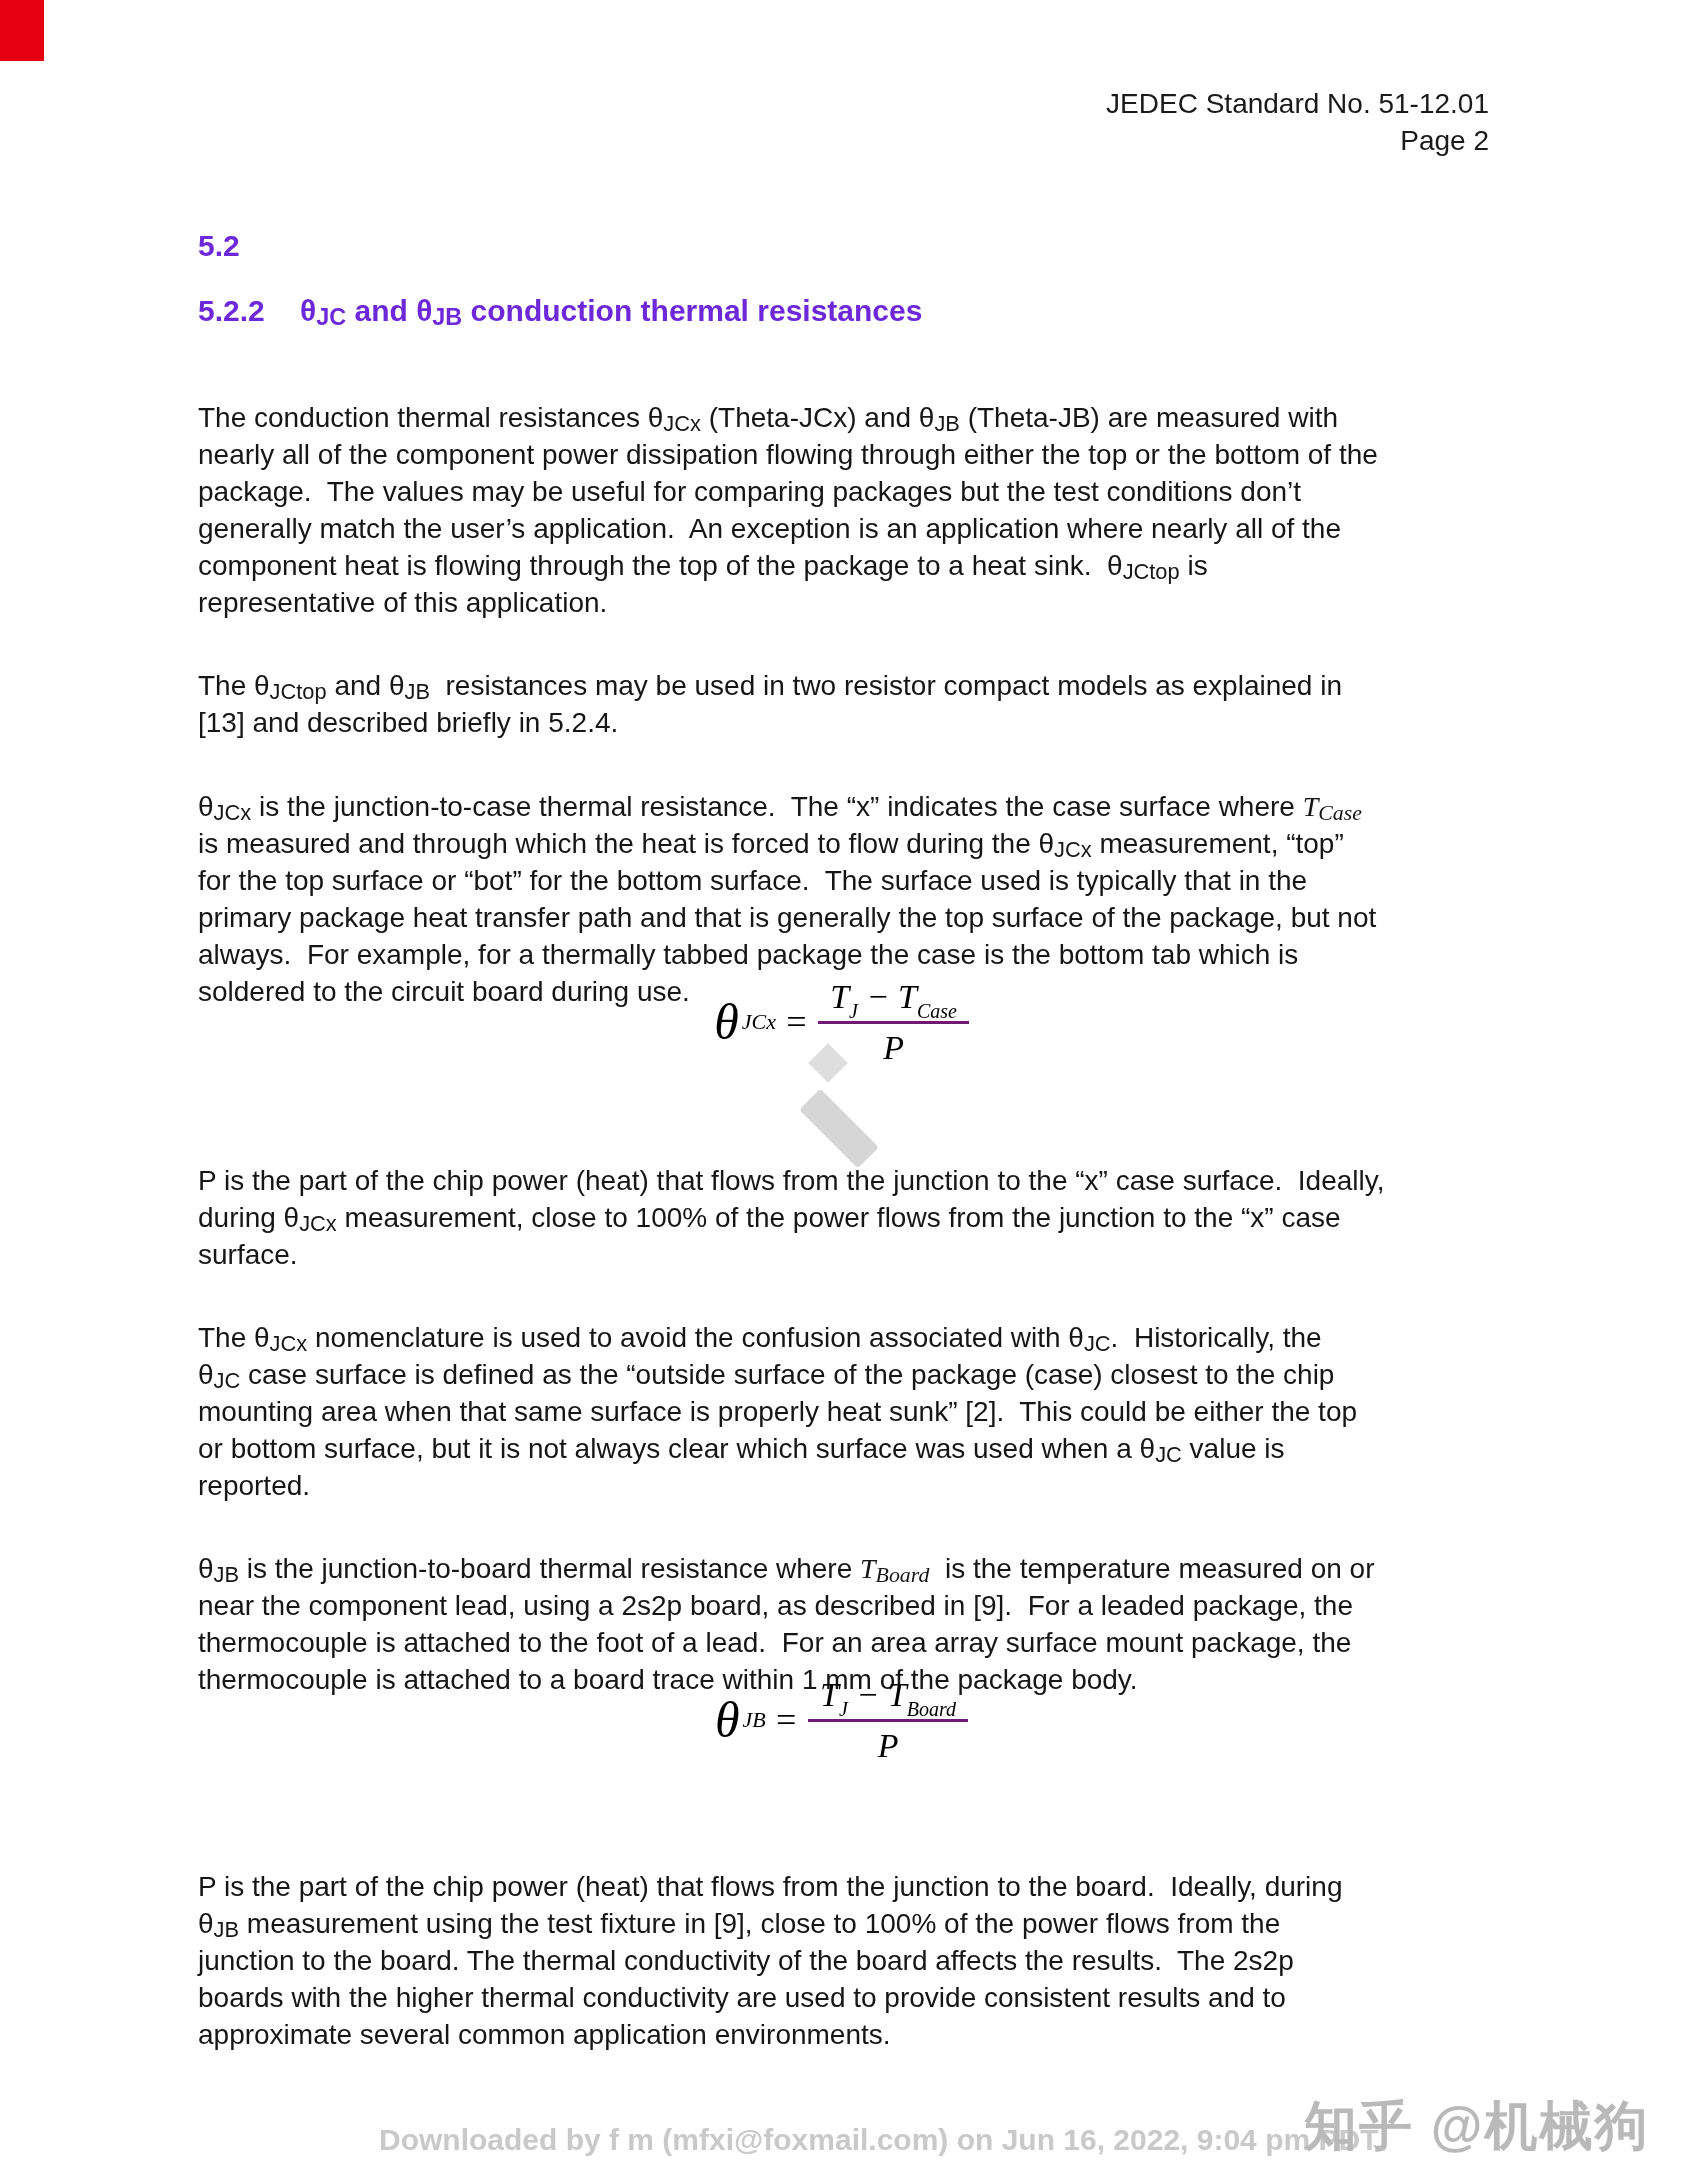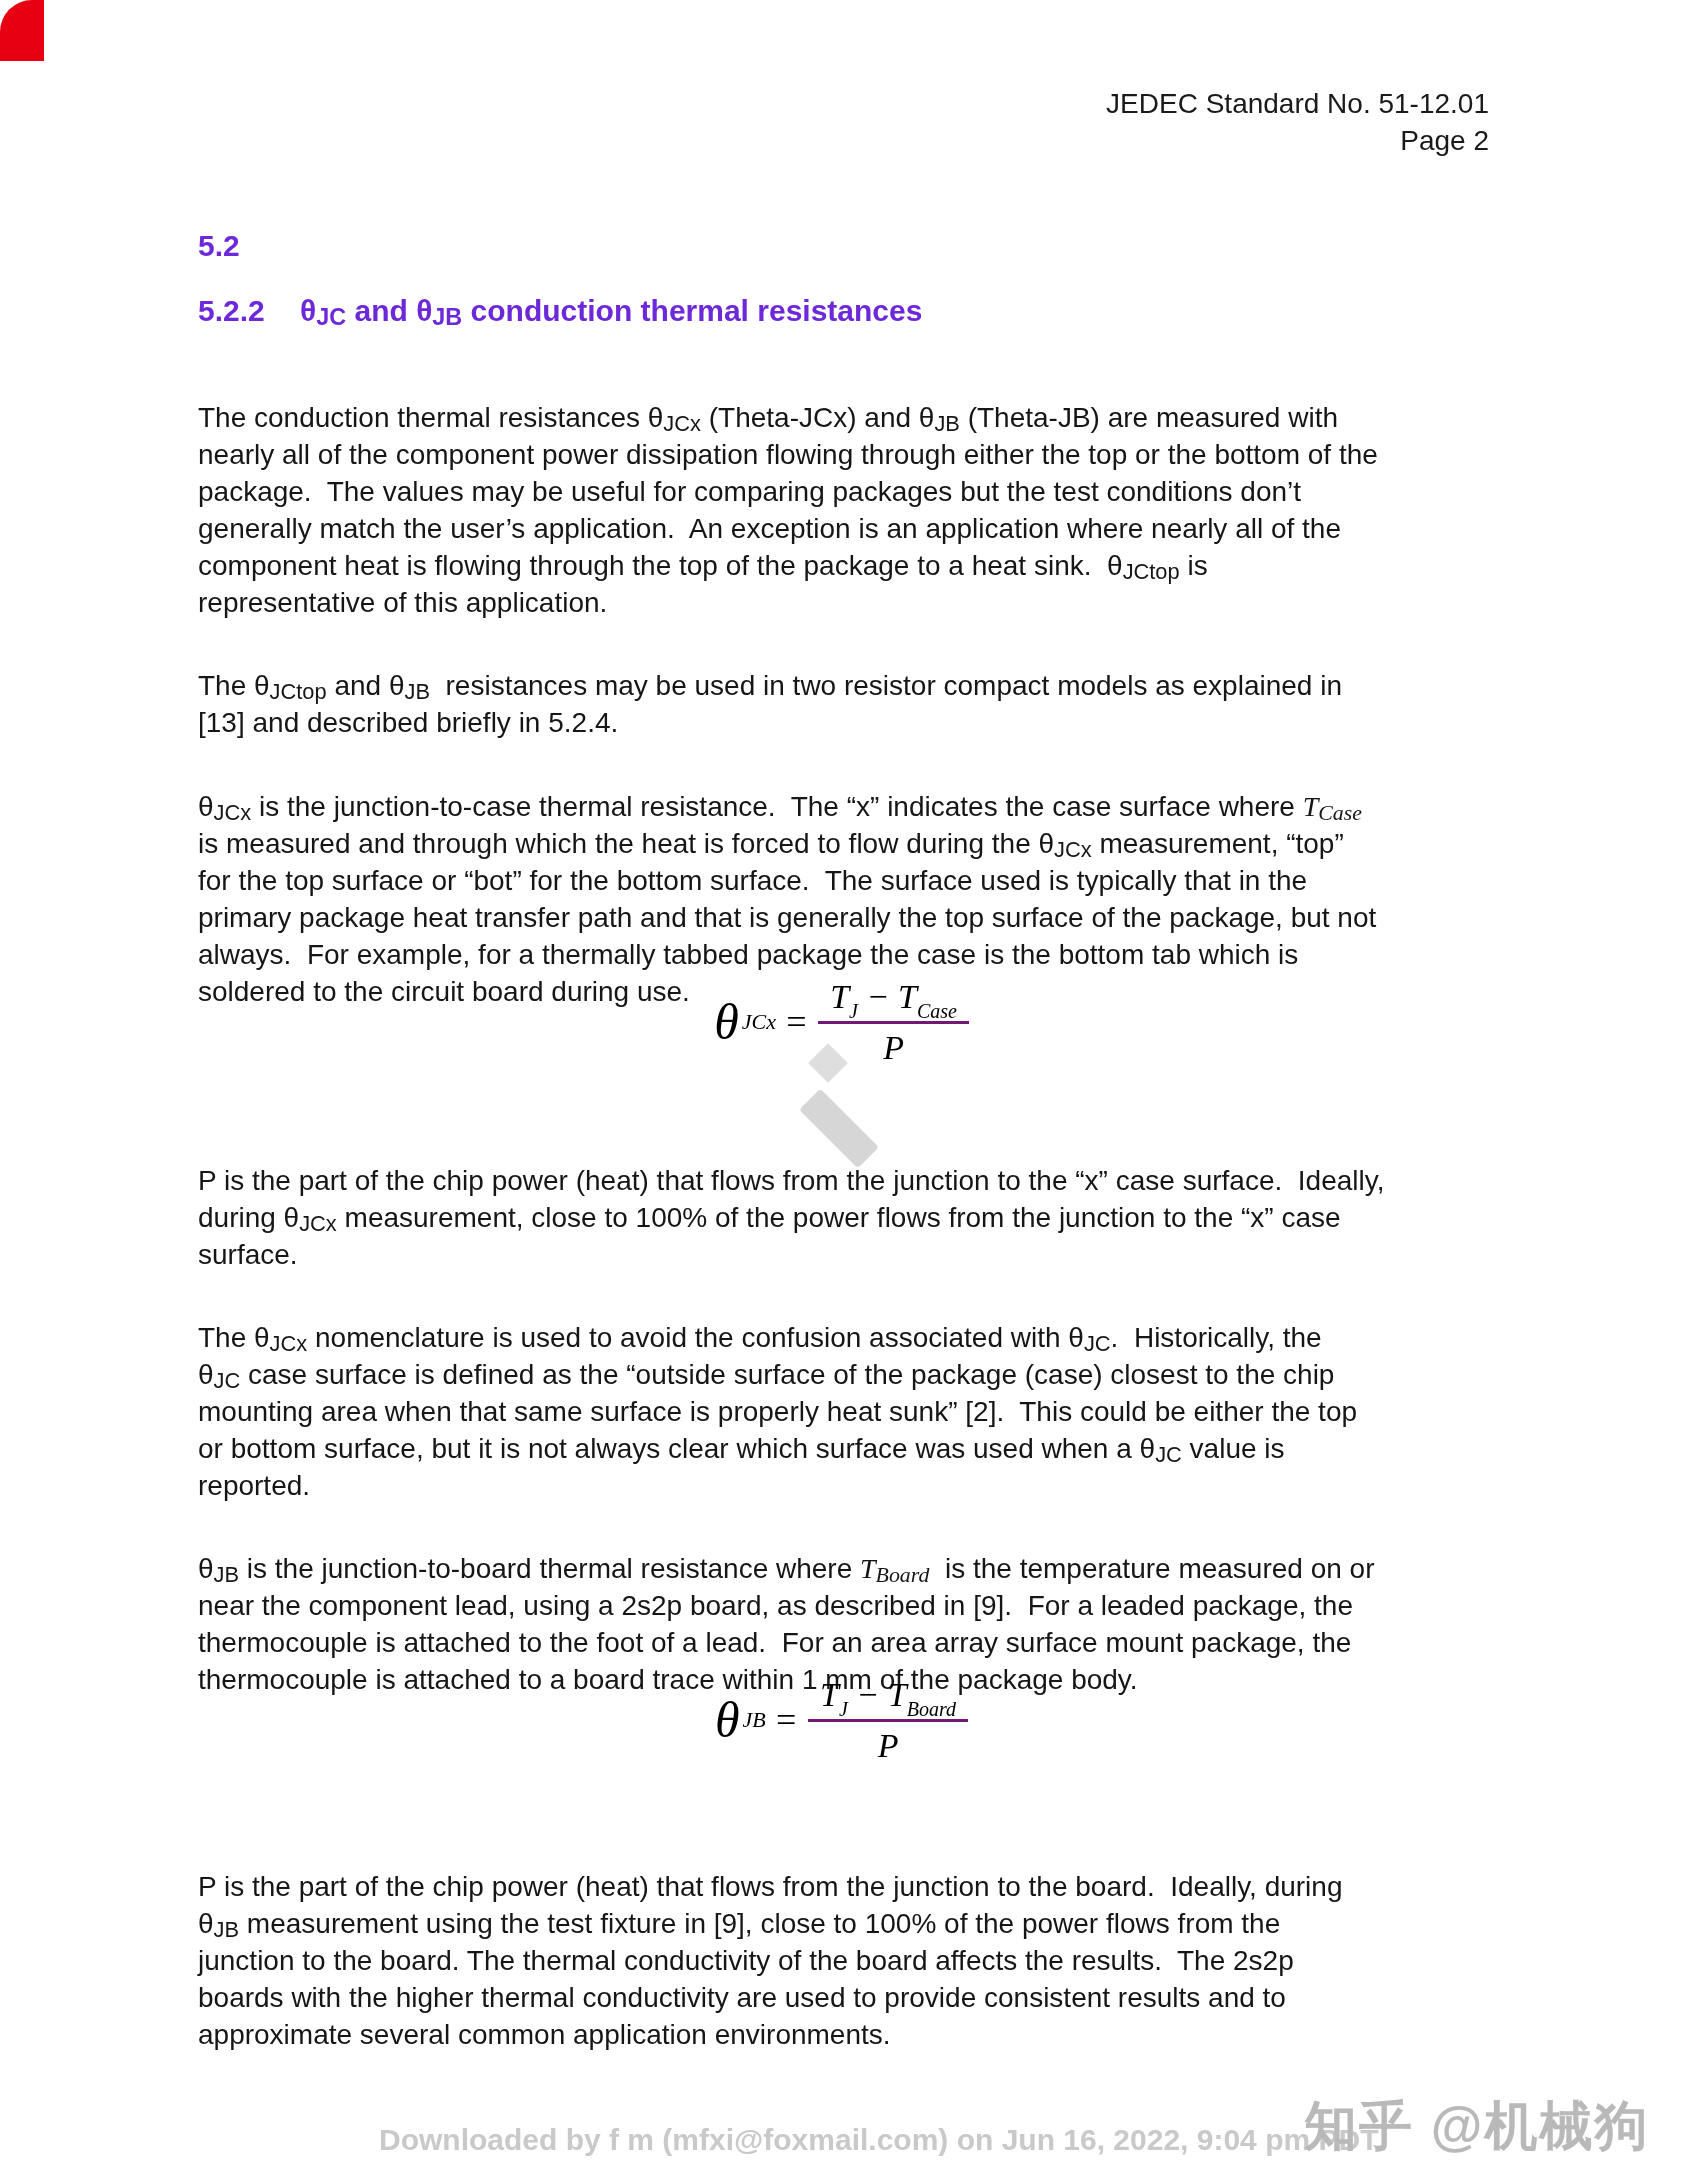--- a/index.html
+++ b/index.html
@@ -1,18 +1,18 @@
 <!DOCTYPE html>
 <html><head>
 <meta charset="utf-8">
 <style>
   html,body{margin:0;padding:0;background:#ffffff;}
   .page{
     position:relative;width:1683px;height:2178px;background:#ffffff;overflow:hidden;
-    font-family:"Liberation Sans","DejaVu Sans",sans-serif;color:#161616;border-radius:32px;
+    font-family:"Liberation Sans","DejaVu Sans",sans-serif;color:#161616;
   }
   .red-mark{position:absolute;left:0;top:0;width:44px;height:61px;}
   .header{position:absolute;top:85px;right:194px;text-align:right;font-size:28px;line-height:37px;color:#1a1a1a;}
   .heading{position:absolute;left:198px;display:flex;font-weight:bold;color:#6d28d9;font-size:30px;line-height:36px;white-space:nowrap;}
   .heading .num{width:102px;flex:0 0 auto;}
   .para{position:absolute;left:198px;font-size:28px;line-height:37px;white-space:nowrap;z-index:2;margin-top:48px;}
   sub{font-size:0.78em;vertical-align:-0.18em;line-height:0;}
   i.ser, sub.ser{font-family:"Liberation Serif","DejaVu Serif",serif;font-style:italic;}
   .formula{
     position:absolute;left:0;width:1683px;display:flex;justify-content:center;align-items:center;

